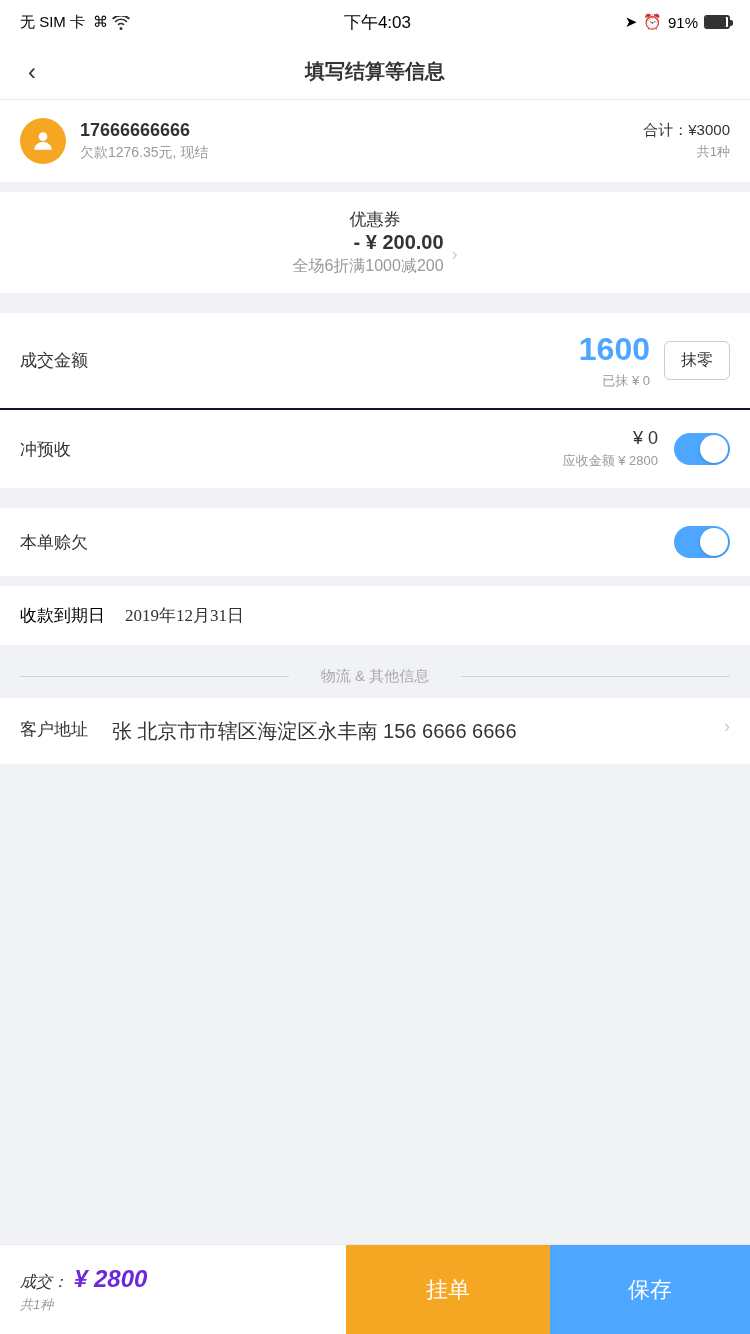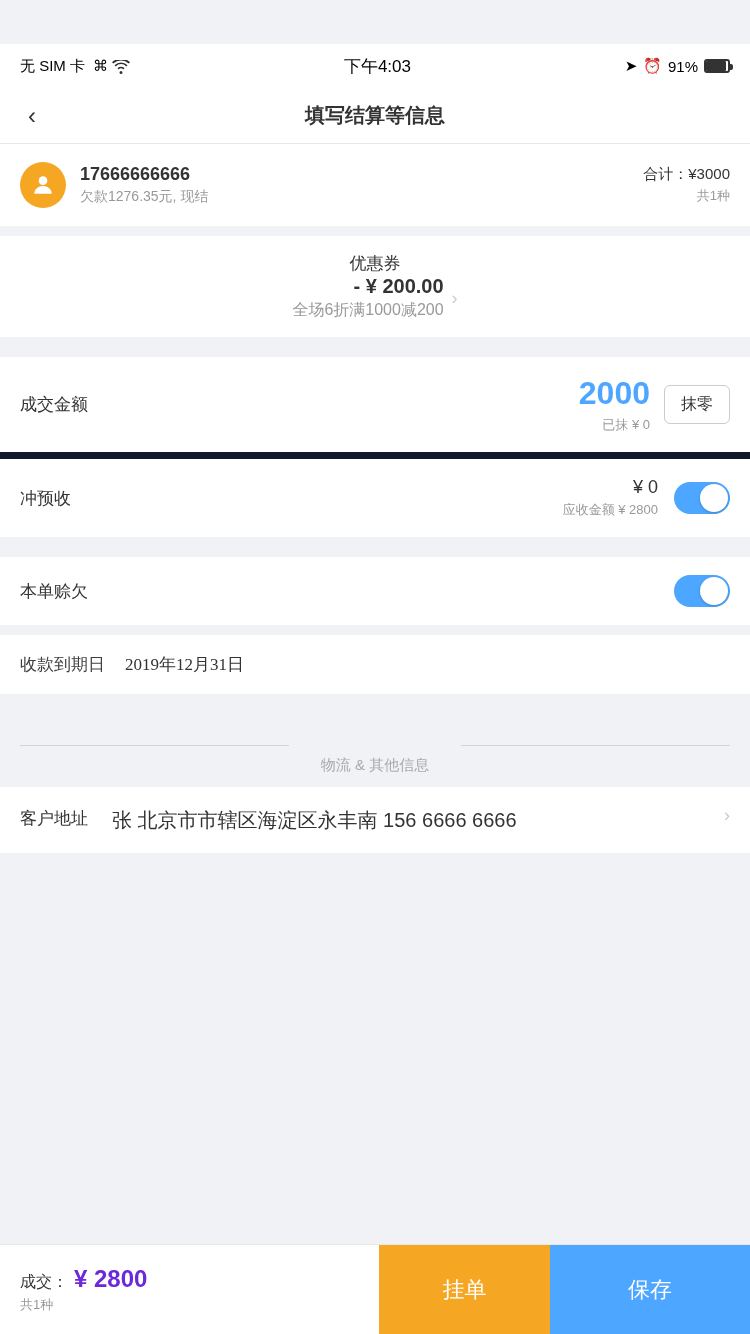--- a/index.html
+++ b/index.html
@@ -16,21 +16,20 @@
     
     .status-bar {
       background: #fff;
       height: 44px;
       display: flex;
       align-items: center;
       justify-content: space-between;
       padding: 0 20px;
       font-size: 16px;
       font-weight: 500;
-      margin-top: 44px;
     }
     .status-left { display: flex; align-items: center; gap: 8px; font-size: 15px; }
     .status-center { font-size: 17px; font-weight: 500; }
     .status-right { display: flex; align-items: center; gap: 6px; font-size: 15px; }
 
     
     .nav-bar {
       background: #fff;
       height: 56px;
       display: flex;
@@ -153,21 +152,21 @@
     
     .form-section {
       background: #fff;
       margin-bottom: 10px;
     }
     .form-row {
       padding: 18px 20px;
       display: flex;
       align-items: center;
       justify-content: space-between;
-      border-bottom: 7px solid #0f172a;
+      border-bottom: 2px solid #0f172a;
     }
     .form-row:last-child {
       border-bottom: none;
     }
     .form-label {
       font-size: 17px;
       color: #333;
       min-width: 90px;
     }
     .form-value-wrap {
@@ -235,21 +234,21 @@
     
     .due-date-row {
       padding: 18px 20px;
       display: flex;
       align-items: center;
       gap: 20px;
       background: #fff;
     }
     .due-date-label {
       font-size: 17px;
-      color: #404040;
+      color: #000000;
     }
     .due-date-value {
       font-size: 17px;
       color: #333;
       font-family: Liberation Serif, serif;
     }
 
     
     .logistics-divider {
       background: #f0f2f5;
@@ -261,21 +260,20 @@
     }
     .logistics-line {
       flex: 1;
       height: 1px;
       background: #d0d3da;
       margin: 0 20px;
     }
     .logistics-text {
       font-size: 15px;
       color: #aaa;
-      margin-top: 40px;
     }
 
     
     .address-row {
       background: #fff;
       padding: 18px 20px;
       display: flex;
       align-items: flex-start;
       justify-content: space-between;
       gap: 12px;
@@ -308,20 +306,21 @@
       width: 750px;
       height: 90px;
       background: #fff;
       display: flex;
       align-items: center;
       border-top: 1px solid #e8e8e8;
     }
     .bottom-summary {
       flex: 1;
       padding: 0 20px;
+      font-style: italic;
     }
     .bottom-amount-row {
       display: flex;
       align-items: baseline;
       gap: 6px;
     }
     .bottom-label {
       font-size: 16px;
       color: #333;
     }
@@ -329,21 +328,21 @@
       font-size: 24px;
       font-weight: 700;
       color: #6d28d9;
     }
     .bottom-count {
       font-size: 13px;
       color: #999;
       margin-top: 3px;
     }
     .btn-hang {
-      width: 171px;
+      width: 204px;
       height: 90px;
       background: #f5a623;
       color: #fff;
       font-size: 22px;
       display: flex;
       align-items: center;
       justify-content: center;
       cursor: pointer;
       font-weight: 500;
     }
@@ -426,21 +425,21 @@
     </div>
   </div>
 
   <div class="section-divider"></div>
 
   <div class="form-section">
     <div class="form-row">
       <span class="form-label">成交金额</span>
       <div class="form-value-wrap">
         <div>
-          <div class="amount-value">2000</div>
+          <div class="amount-value">1600</div>
           <div class="amount-sub">已抹  ¥ 0</div>
         </div>
         <button class="round-btn">抹零</button>
       </div>
     </div>
 
     <div class="form-row">
       <span class="form-label">冲预收</span>
       <div style="display:flex;align-items:center;gap:16px;">
         <div class="prepay-wrap">

